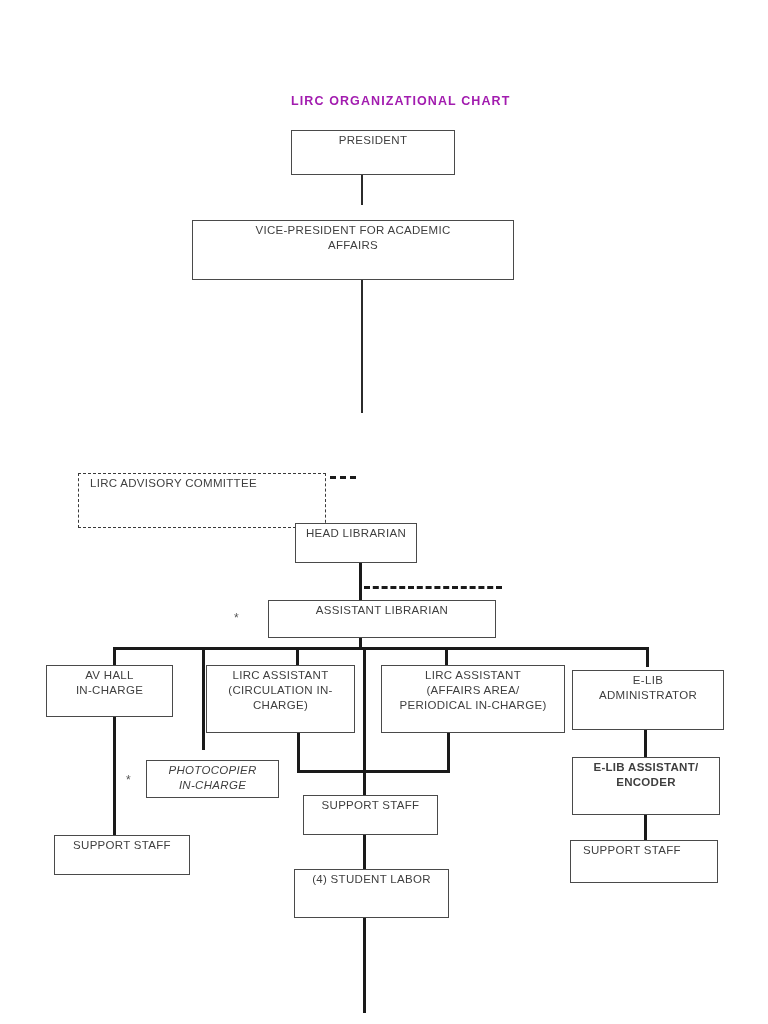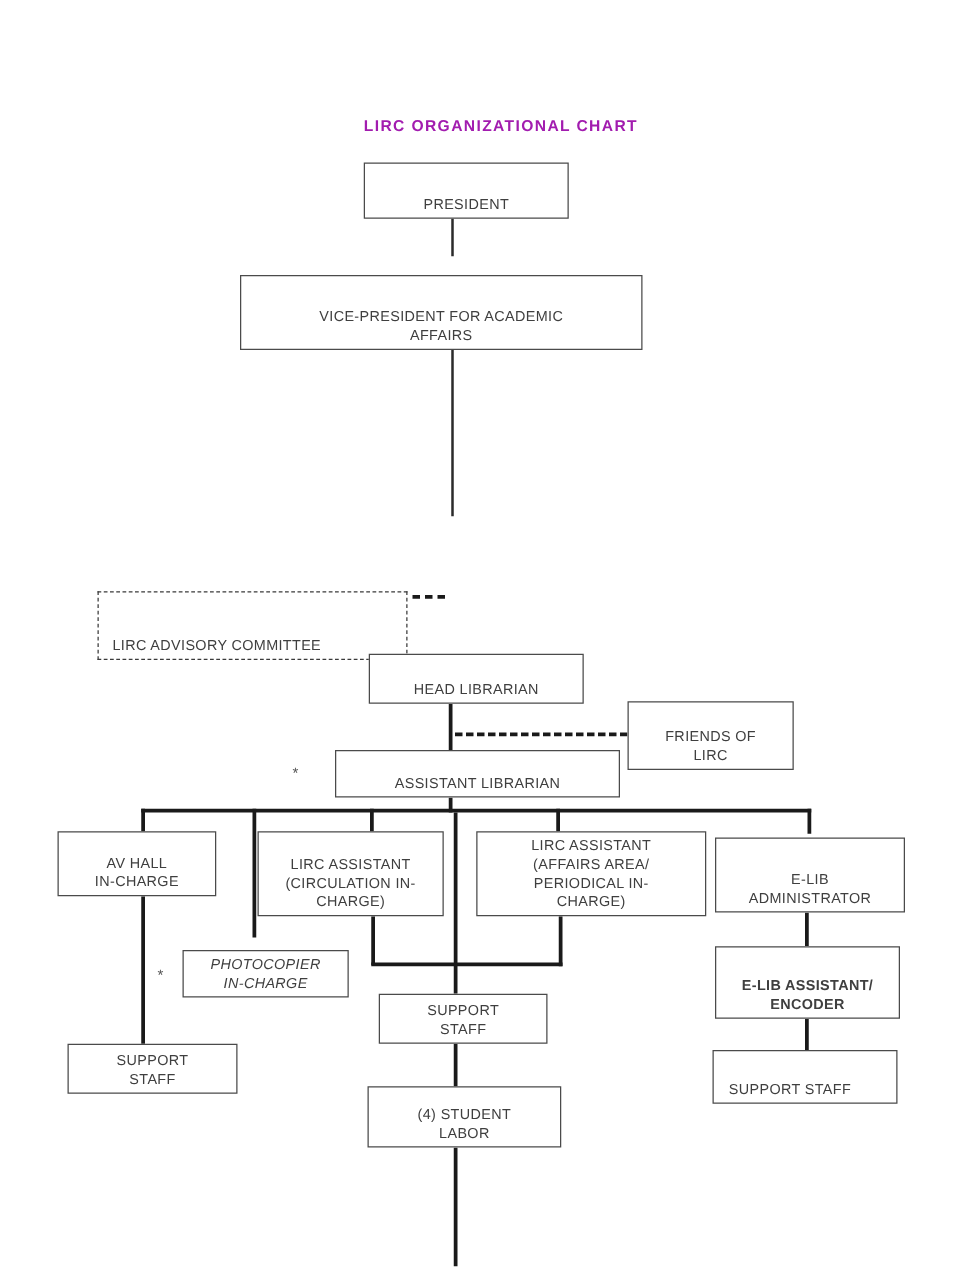--- a/index.html
+++ b/index.html
@@ -21,29 +21,29 @@
     top: 0;
     width: 768px;
     height: 1024px;
   }
   .node {
     position: absolute;
     box-sizing: border-box;
     border: 1px solid #4a4a4a;
     background: #ffffff;
     display: flex;
-    align-items: flex-end;
+    align-items: flex-start;
     justify-content: center;
     text-align: center;
     font-size: 11.5px;
     letter-spacing: 0.3px;
     line-height: 15px;
     color: #3f3f3f;
     z-index: 3;
-    padding: 2px 20px;
+    padding: 2px 4px;
   }
   .node.dashed {
     border: 1px dashed #3a3a3a;
     justify-content: flex-start;
     text-align: left;
     padding-left: 11px;
   }
   .node.leftalign {
     justify-content: flex-start;
     text-align: left;
@@ -99,27 +99,24 @@
       <span>AFFAIRS</span>
     </span>
   </div>
 
   <div class="node dashed" style="left:78px; top:473px; width:248px; height:55px;">
     <span>LIRC ADVISORY COMMITTEE</span>
   </div>
 
   <div class="dashline-h" style="left:330px; top:476px; width:26px;"></div>
 
-  <div class="node" style="left:295px; top:523px; width:172px; height:40px;">
+  <div class="node" style="left:295px; top:523px; width:122px; height:40px;">
     <span>HEAD LIBRARIAN</span>
   </div>
 
-  <div class="node" style="left:502px; top:561px; width:133px; height:55px;">
-    <span>FRIENDS OF LIRC</span>
-  </div>
 
   <div class="dashline-h" style="left:364px; top:586px; width:138px;"></div>
 
   <div class="edge" style="left:359px; top:563px; width:3px; height:41px;"></div>
 
   <div class="node" style="left:252px; top:600px; width:228px; height:38px;margin-left:16px;">
     <span>ASSISTANT LIBRARIAN</span>
   </div>
   <div class="asterisk" style="left:234px; top:612px;">*</div>
 

